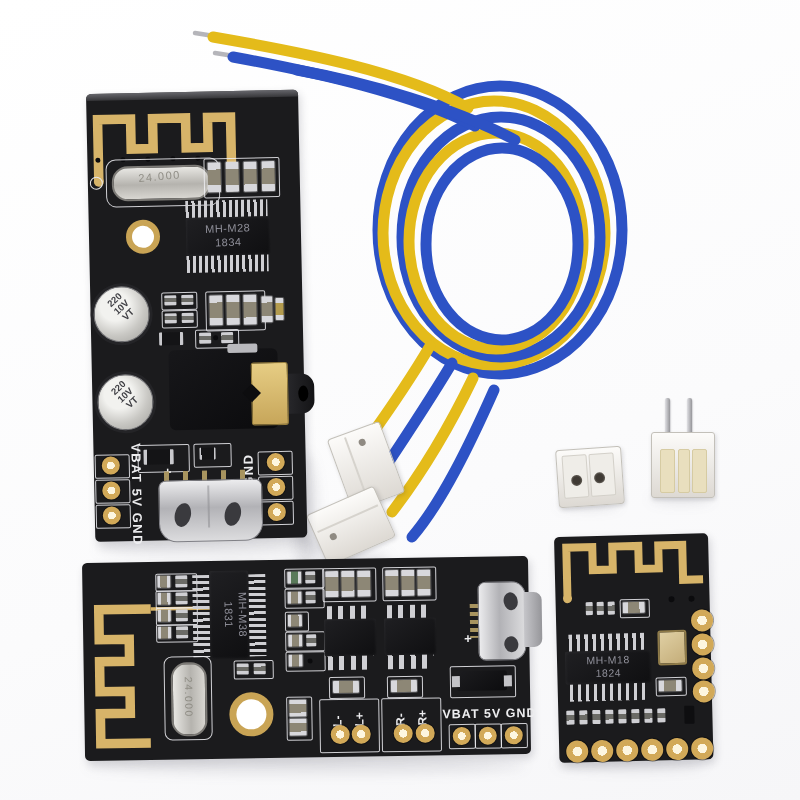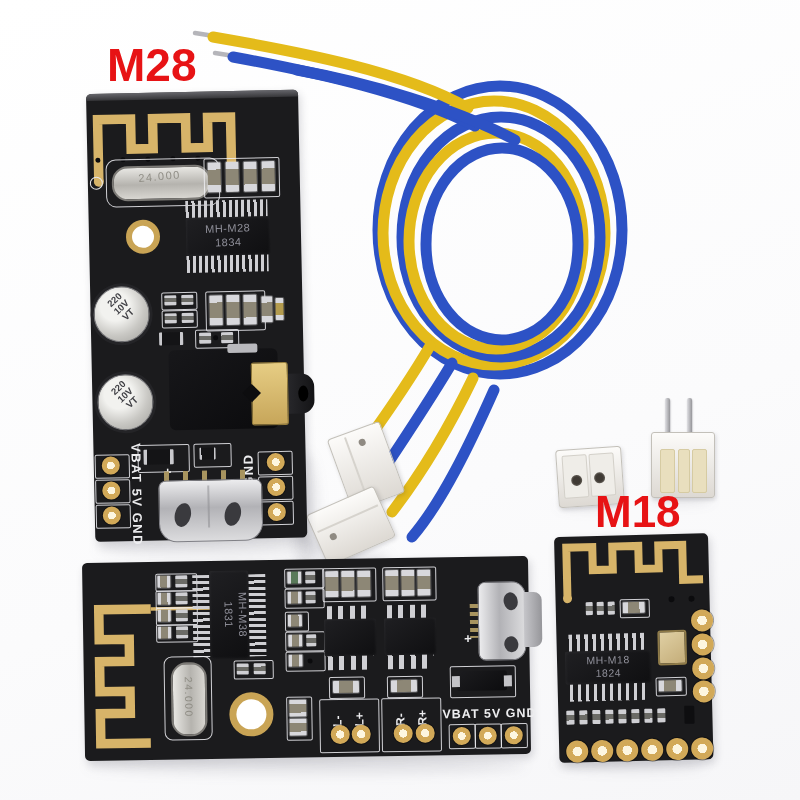--- a/index.html
+++ b/index.html
@@ -178,21 +178,20 @@
     <div class="obox" style="left:100px;top:352px;width:36px;height:22px;"></div>
     <div class="diode" style="left:106px;top:356px;width:16px;height:12px;"></div>
     <div class="silk" style="left:70px;top:372px;font-size:13px;transform:none;">+</div>
 
     <div class="pinsh" style="left:70px;top:379px;width:90px;height:10px;background:repeating-linear-gradient(90deg,#a8945f 0 5px,rgba(0,0,0,0) 5px 19px);"></div>
     <div class="usb" style="left:64px;top:388px;width:102px;height:60px;border-radius:8px 8px 18px 18px;"></div>
     <div class="usbslot" style="left:80px;top:411px;width:16px;height:24px;transform:rotate(14deg);"></div>
     <div class="usbslot" style="left:130px;top:411px;width:16px;height:24px;transform:rotate(14deg);"></div>
     <div class="el" style="left:113px;top:394px;width:2px;height:42px;background:#8a8a8e;opacity:.5;"></div>
   </div>
-  <div class="label" style="left:107px;top:42px;font-size:46px;">M28</div>
 
   <div class="board" style="left:82px;top:563px;width:446px;height:198px;transform:rotate(-0.9deg);transform-origin:0 0;">
     <svg class="el" width="220" height="198" style="left:0;top:0;">
       <polyline class="ant" stroke-width="9.5" points="68,47 16,47 16,77 46,77 46,99 16,99 16,129 46,129 46,151 16,151 16,181 66,181"></polyline>
       <line class="ant" stroke-width="3.5" x1="68" y1="47" x2="131" y2="47"></line>
       <circle class="antfill" cx="134" cy="47" r="5"></circle>
     </svg>
 
     <div class="obox" style="left:73px;top:12px;width:40px;height:16px;"></div>
     <div class="obox" style="left:73px;top:29px;width:40px;height:16px;"></div>
@@ -299,21 +298,20 @@
     <div class="el" style="left:13px;top:25px;width:11px;height:11px;border-radius:50%;background:radial-gradient(circle,#3f3a34 0 45%,#8f8a82 100%);"></div>
     <div class="el" style="left:36px;top:24px;width:11px;height:11px;border-radius:50%;background:radial-gradient(circle,#3f3a34 0 45%,#8f8a82 100%);"></div>
   </div>
   <div class="pinmetal" style="left:665px;top:398px;width:5px;height:38px;"></div>
   <div class="pinmetal" style="left:687px;top:398px;width:5px;height:38px;"></div>
   <div class="white-conn" style="left:651px;top:432px;width:62px;height:64px;border-radius:3px;">
     <div class="cream" style="left:8px;top:16px;width:13px;height:42px;"></div>
     <div class="cream" style="left:26px;top:16px;width:10px;height:42px;"></div>
     <div class="cream" style="left:40px;top:16px;width:13px;height:42px;"></div>
   </div>
-  <div class="label" style="left:595px;top:490px;font-size:44px;">M18</div>
 
   <div class="board" style="left:554px;top:537px;width:154px;height:226px;transform:rotate(-1.4deg);transform-origin:0 0;">
     <svg class="el" width="154" height="92" style="left:0;top:0;">
       <polyline class="ant" stroke-width="8" points="12,62 12,11 38,11 38,34 58,34 58,11 84,11 84,34 104,34 104,11 128,11 128,46 148,46"></polyline>
       <circle class="antfill" cx="12" cy="62" r="4.5"></circle>
     </svg>
 
     <div class="smdc" style="left:30px;top:66px;width:7px;height:13px;"></div>
     <div class="smdc" style="left:41px;top:66px;width:7px;height:13px;"></div>
     <div class="smdc" style="left:52px;top:66px;width:7px;height:13px;"></div>

